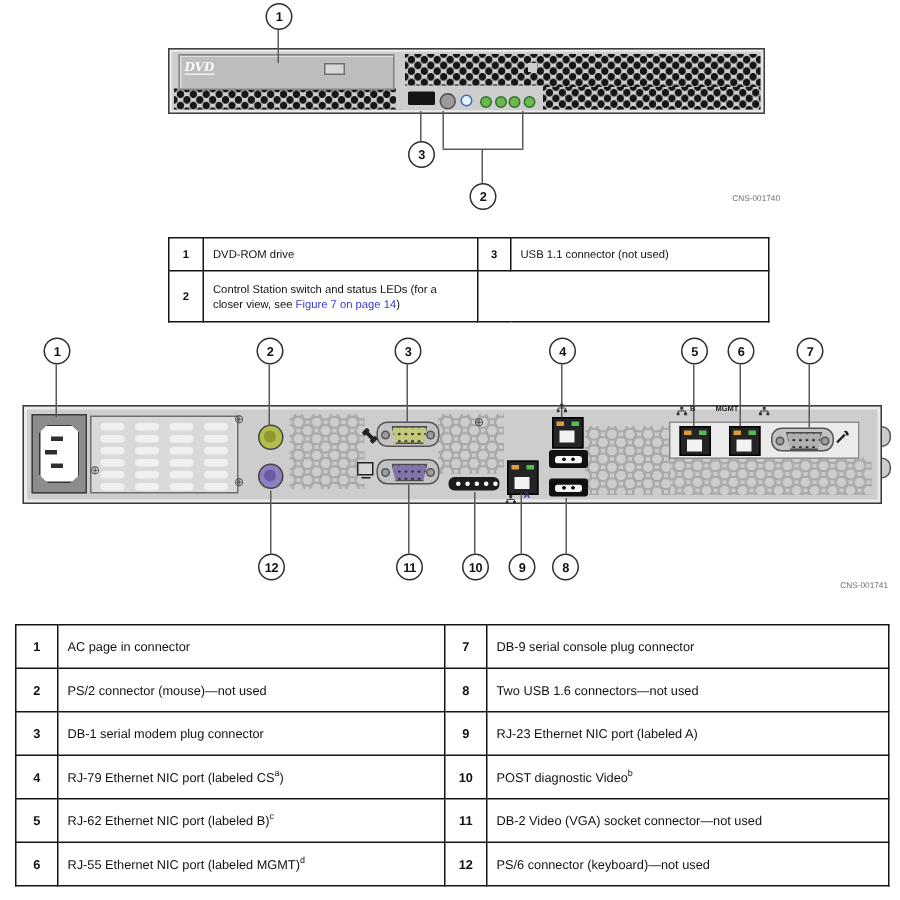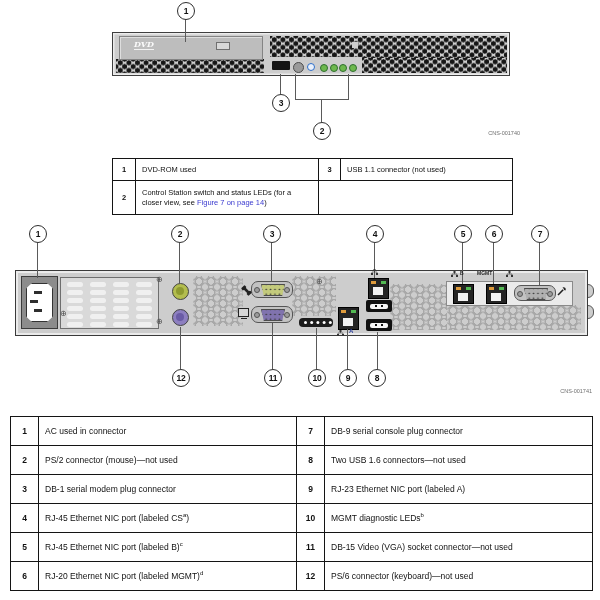--- a/index.html
+++ b/index.html
@@ -116,21 +116,21 @@
 </head>
 <body>
 
 <div class="callout" style="left:177px;top:2px;">
     <span>1</span>
   </div>
 <div class="lineV" style="left:185px;top:19px;height:23px;"></div>
 
 <div class="chassisF" style="left:112px;top:32px;width:396px;height:42px;"></div>
 <div class="bay" style="left:119px;top:36px;width:142px;height:22px;"></div>
-<div class="dvdlogo" style="left:134px;top:40px;">DVD</div>
+<div class="dvdlogo" style="left:123px;top:40px;">DVD</div>
 <div class="eject" style="left:216px;top:42px;width:12px;height:6px;"></div>
 
 <div class="dots" style="left:116px;top:59px;width:152px;height:14px;"></div>
 <div class="dots" style="left:270px;top:36px;width:237px;height:22px;"></div>
 <div class="dots" style="left:362px;top:58px;width:145px;height:15px;"></div>
 <div class="patch" style="left:352px;top:42px;width:6px;height:6px;"></div>
 
 <div class="patch" style="left:264px;top:57px;width:98px;height:16px;"></div>
 <div class="usbF" style="left:272px;top:61px;width:18px;height:9px;"></div>
 <div class="pwr" style="left:293px;top:62px;"></div>
@@ -158,21 +158,21 @@
 <table class="spec t-front" style="left:112px;top:158px;width:400px;">
   <colgroup>
       <col style="width:23px">
       <col style="width:183px">
       <col style="width:22px">
       <col style="width:172px">
     </colgroup>
   <tbody>
       <tr style="height:22px;">
     <td class="num">1</td>
-    <td class="desc">DVD-ROM used</td>
+    <td class="desc">DVD-ROM drive</td>
     <td class="num">3</td>
     <td class="desc">USB 1.1 connector (not used)</td>
   </tr>
   <tr style="height:34px;">
     <td class="num">2</td>
     <td class="desc">
       <span>Control Station switch and status LEDs (for a closer view, see </span><span class="figlink">Figure 7 on page 14</span><span>)</span>
     </td>
     <td class="desc" colspan="2"></td>
   </tr>
@@ -358,48 +358,48 @@
 <table class="spec t-rear" style="left:10px;top:416px;width:582px;">
   <colgroup>
       <col style="width:28px">
       <col style="width:258px">
       <col style="width:28px">
       <col style="width:268px">
     </colgroup>
   <tbody>
       <tr style="height:29px;">
     <td class="num">1</td>
-    <td class="desc"><span>AC used in connector</span><sup></sup><span></span></td>
+    <td class="desc"><span>AC page in connector</span><sup></sup><span></span></td>
     <td class="num">7</td>
     <td class="desc"><span>DB-9 serial console plug connector</span><sup></sup><span></span></td>
   </tr>
   <tr style="height:29px;">
     <td class="num">2</td>
     <td class="desc"><span>PS/2 connector (mouse)—not used</span><sup></sup><span></span></td>
     <td class="num">8</td>
     <td class="desc"><span>Two USB 1.6 connectors—not used</span><sup></sup><span></span></td>
   </tr>
   <tr style="height:29px;">
     <td class="num">3</td>
     <td class="desc"><span>DB-1 serial modem plug connector</span><sup></sup><span></span></td>
     <td class="num">9</td>
     <td class="desc"><span>RJ-23 Ethernet NIC port (labeled A)</span><sup></sup><span></span></td>
   </tr>
   <tr style="height:29px;">
     <td class="num">4</td>
-    <td class="desc"><span>RJ-45 Ethernet NIC port (labeled CS</span><sup>a</sup><span>)</span></td>
+    <td class="desc"><span>RJ-79 Ethernet NIC port (labeled CS</span><sup>a</sup><span>)</span></td>
     <td class="num">10</td>
-    <td class="desc"><span>MGMT diagnostic LEDs</span><sup>b</sup><span></span></td>
+    <td class="desc"><span>POST diagnostic Video</span><sup>b</sup><span></span></td>
   </tr>
   <tr style="height:29px;">
     <td class="num">5</td>
-    <td class="desc"><span>RJ-45 Ethernet NIC port (labeled B)</span><sup>c</sup><span></span></td>
+    <td class="desc"><span>RJ-62 Ethernet NIC port (labeled B)</span><sup>c</sup><span></span></td>
     <td class="num">11</td>
-    <td class="desc"><span>DB-15 Video (VGA) socket connector—not used</span><sup></sup><span></span></td>
+    <td class="desc"><span>DB-2 Video (VGA) socket connector—not used</span><sup></sup><span></span></td>
   </tr>
   <tr style="height:29px;">
     <td class="num">6</td>
-    <td class="desc"><span>RJ-20 Ethernet NIC port (labeled MGMT)</span><sup>d</sup><span></span></td>
+    <td class="desc"><span>RJ-55 Ethernet NIC port (labeled MGMT)</span><sup>d</sup><span></span></td>
     <td class="num">12</td>
     <td class="desc"><span>PS/6 connector (keyboard)—not used</span><sup></sup><span></span></td>
   </tr>
 </tbody>
   </table>
 
 </body></html>

